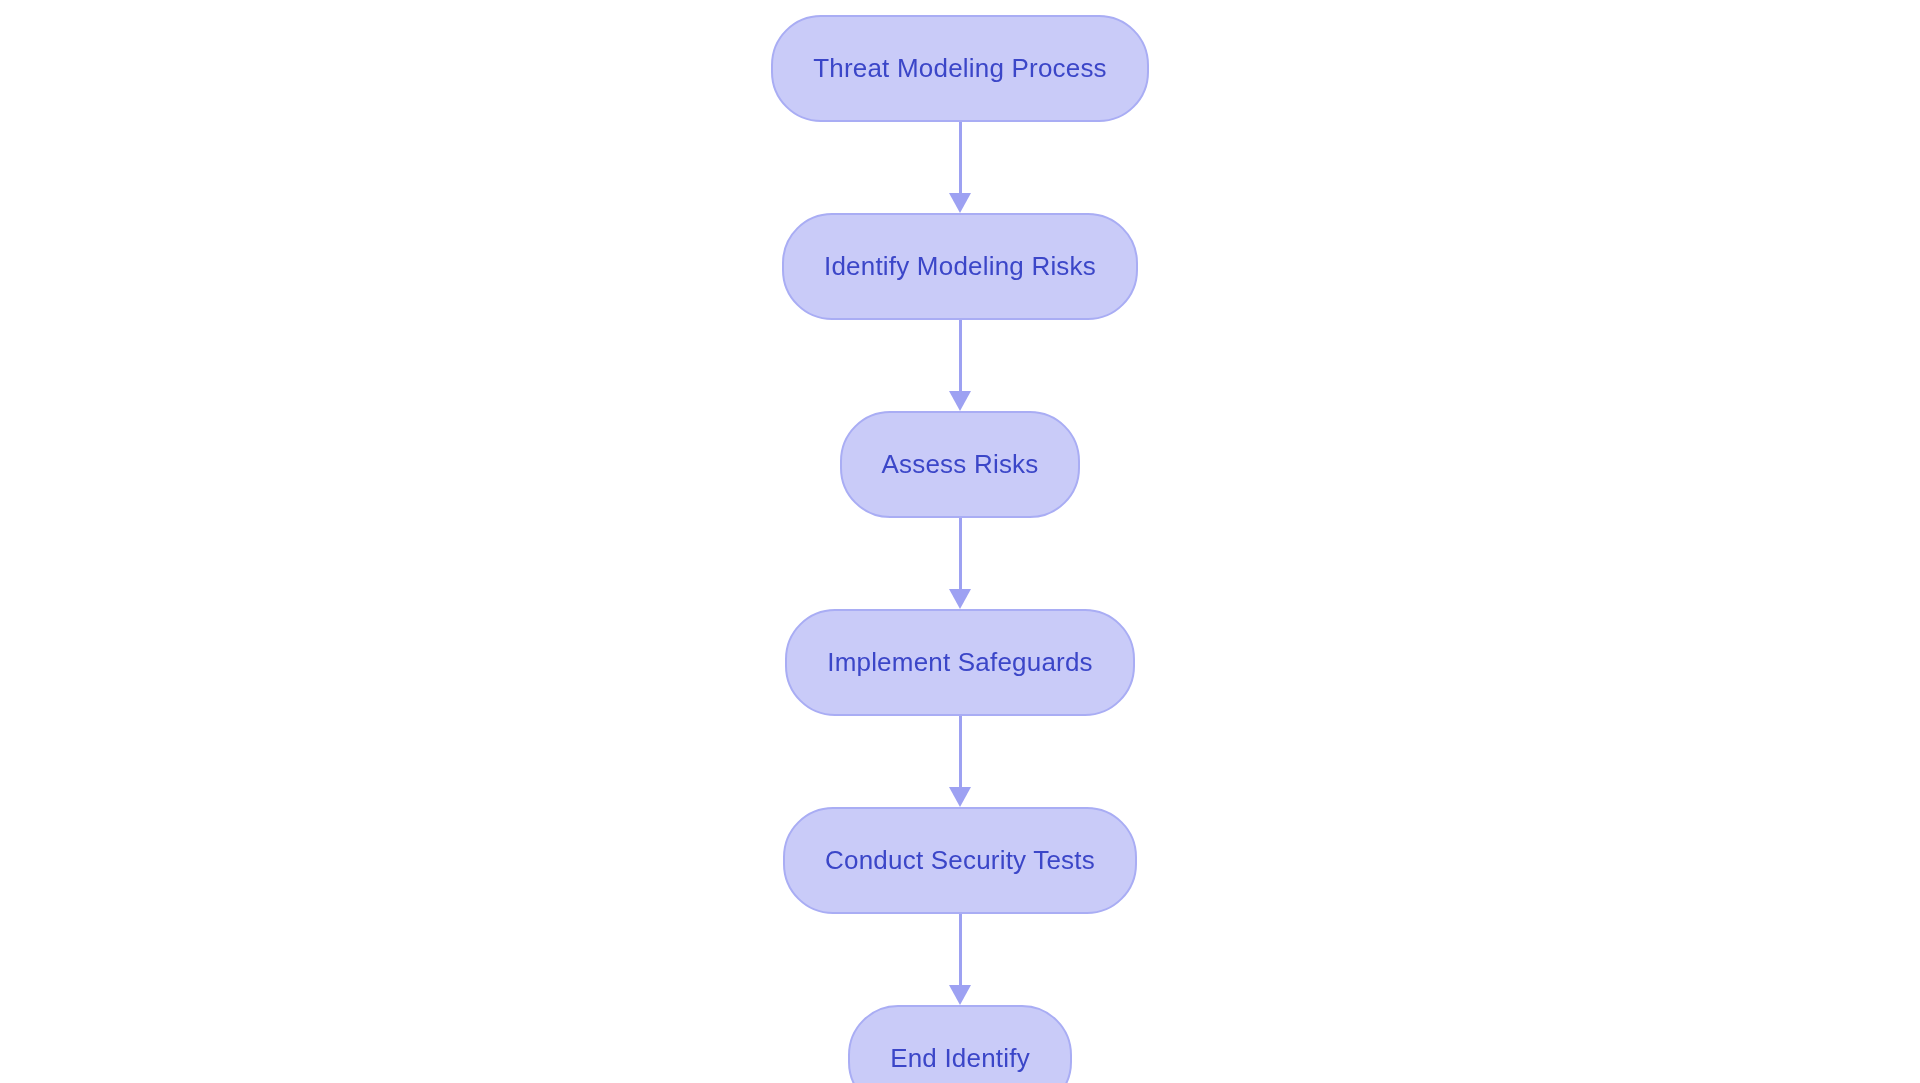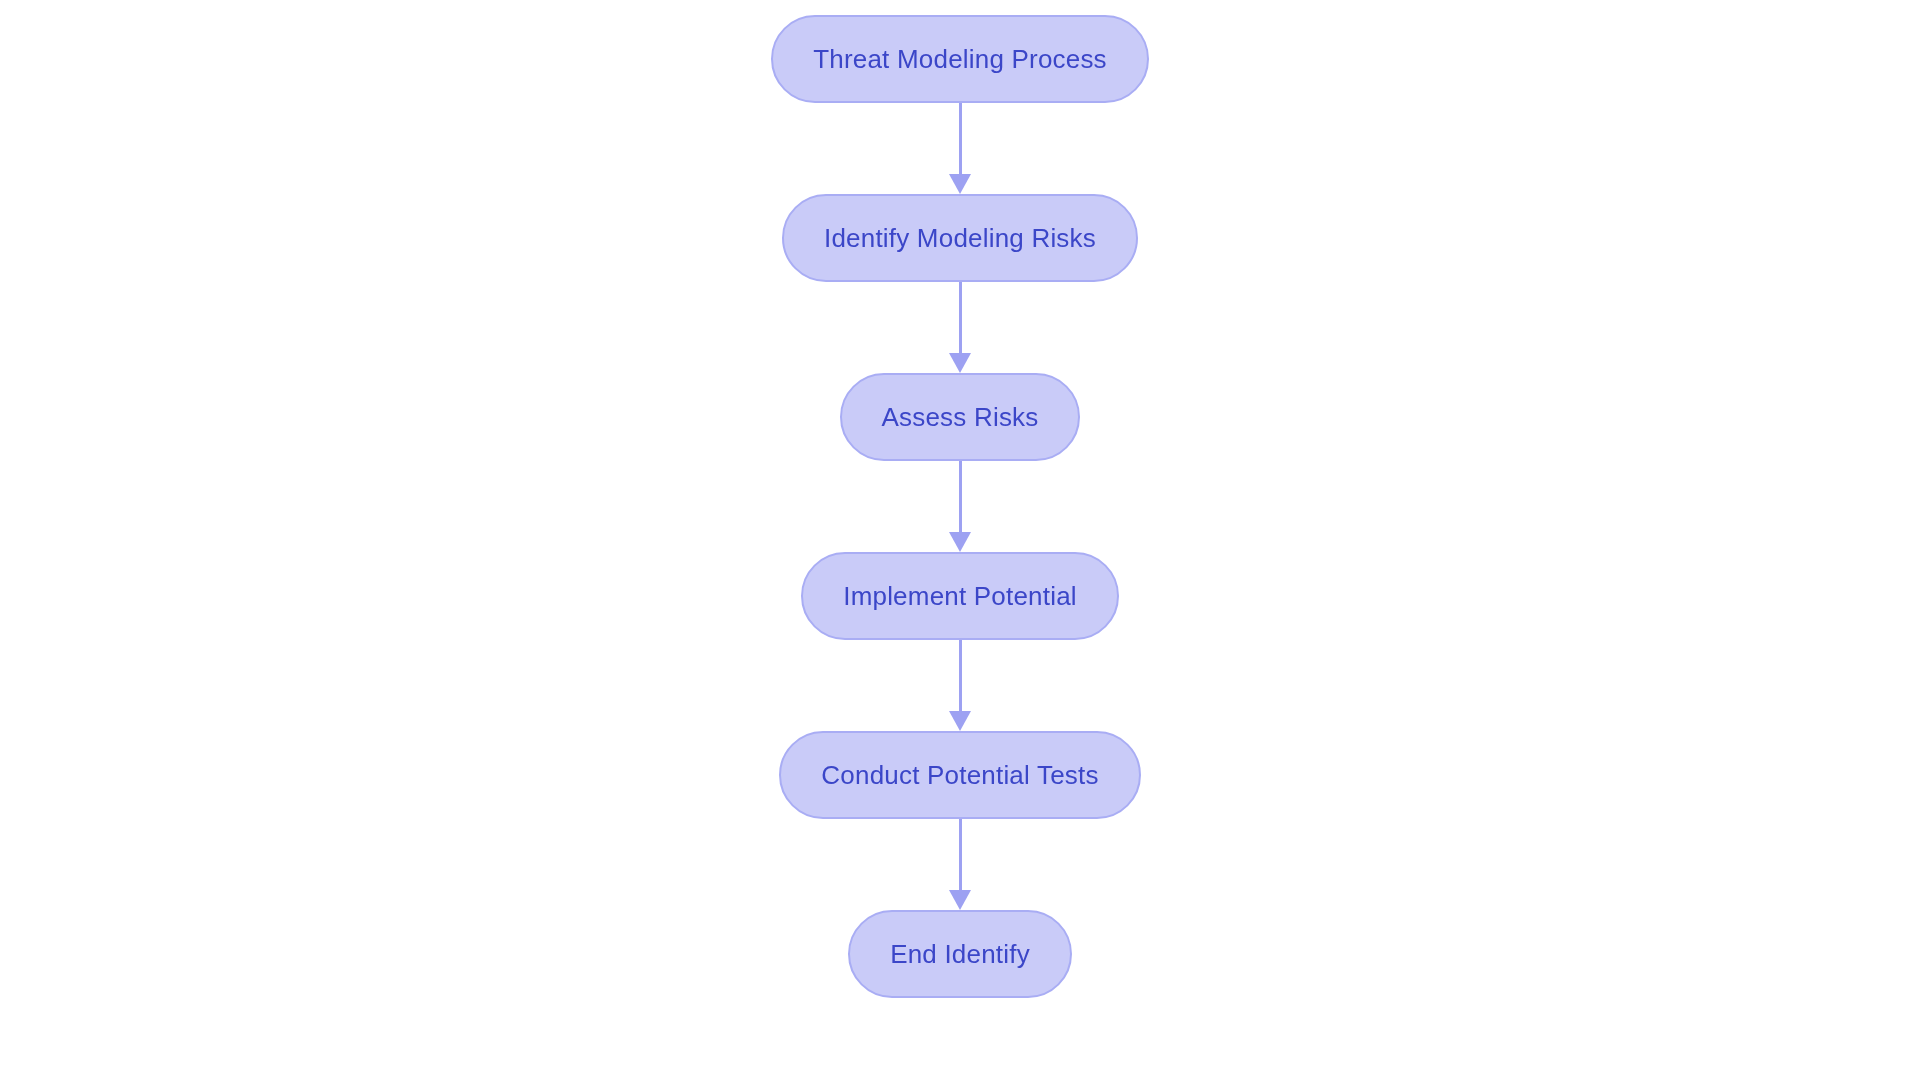--- a/index.html
+++ b/index.html
@@ -24,21 +24,21 @@
     width: 100%;
     height: 100%;
     display: flex;
     flex-direction: column;
     align-items: center;
     padding-top: 15px;
     box-sizing: border-box;
   }
   .node {
     box-sizing: border-box;
-    height: 88px;
+    height: 107px;
     min-width: 218px;
     padding: 0 40px;
     background: var(--node-fill);
     border: 2px solid var(--node-border);
     border-radius: 50px;
     display: flex;
     align-items: center;
     justify-content: center;
     flex: 0 0 auto;
   }
@@ -94,30 +94,30 @@
   <div class="node">
     <span class="node-label">Assess Risks</span>
   </div>
 
   <div class="connector">
     <div class="arrow-line"></div>
     <div class="arrow-head"></div>
   </div>
 
   <div class="node">
-    <span class="node-label">Implement Potential</span>
+    <span class="node-label">Implement Safeguards</span>
   </div>
 
   <div class="connector">
     <div class="arrow-line"></div>
     <div class="arrow-head"></div>
   </div>
 
   <div class="node">
-    <span class="node-label">Conduct Potential Tests</span>
+    <span class="node-label">Conduct Security Tests</span>
   </div>
 
   <div class="connector">
     <div class="arrow-line"></div>
     <div class="arrow-head"></div>
   </div>
 
   <div class="node">
     <span class="node-label">End Identify</span>
   </div>

